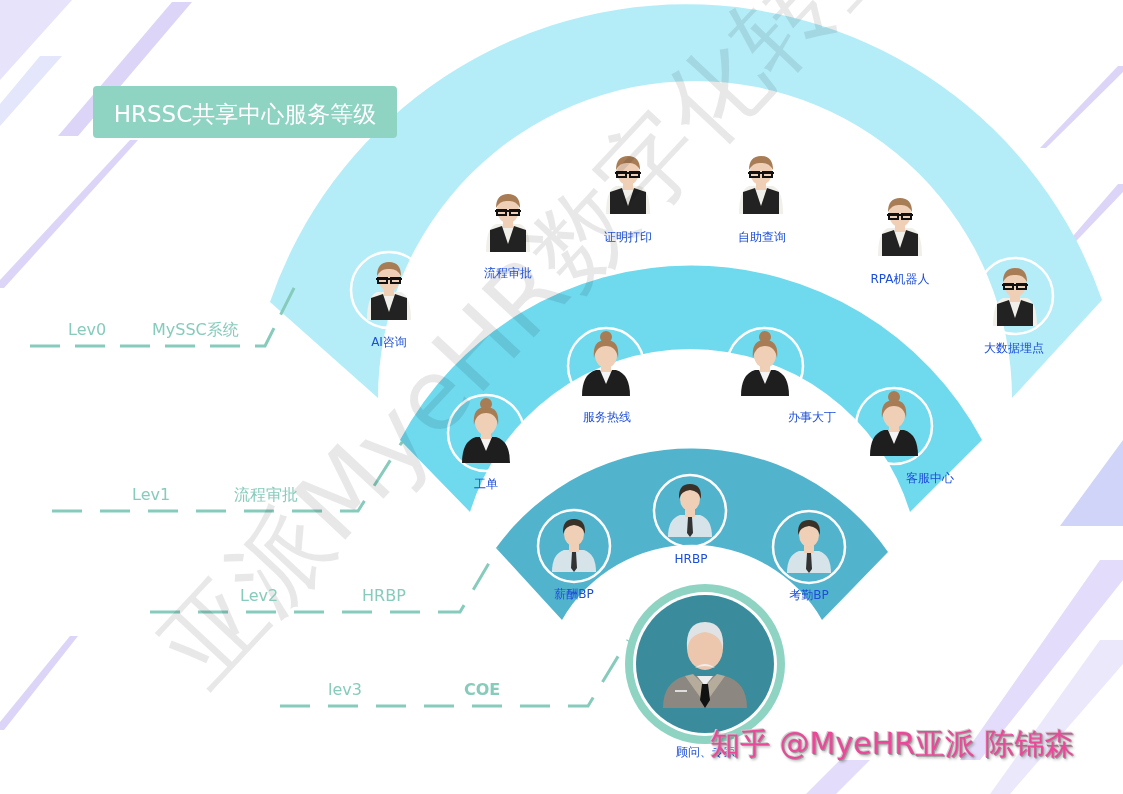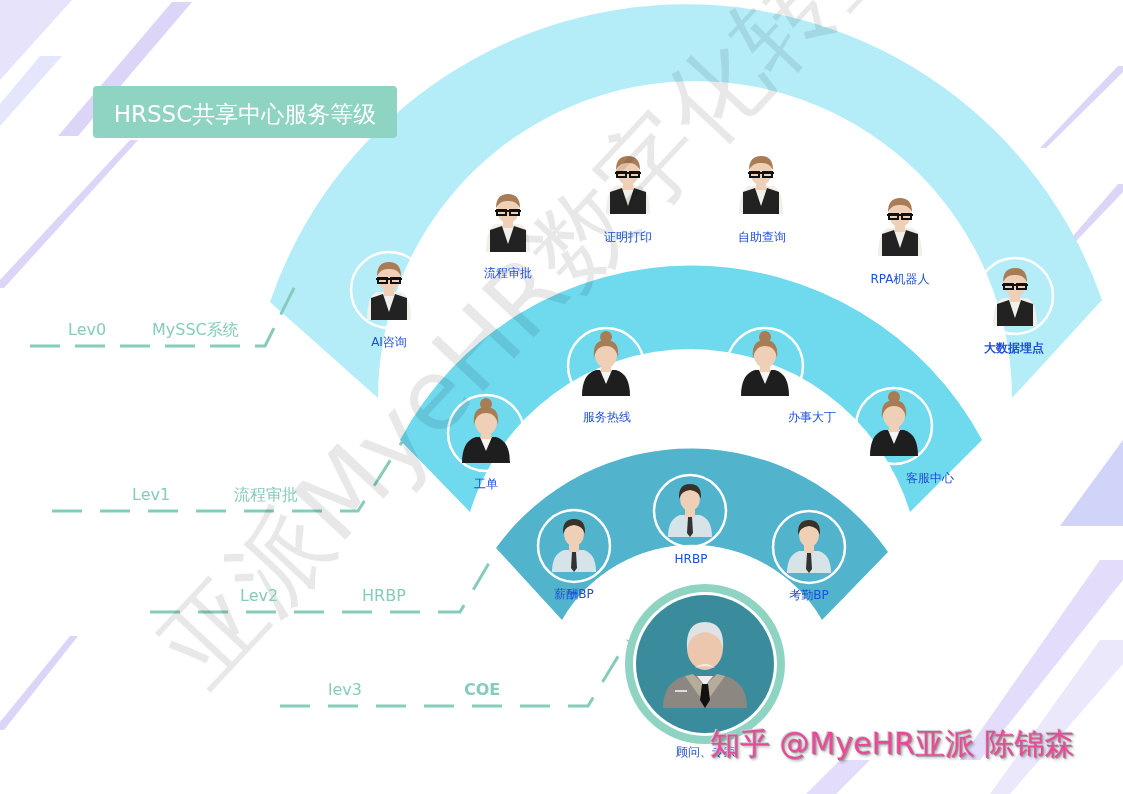--- a/index.html
+++ b/index.html
@@ -115,21 +115,21 @@
   <div class="lev-text" style="left:240px;top:586px;">Lev2</div>
   <div class="lev-text" style="left:362px;top:586px;">HRBP</div>
   <div class="lev-text" style="left:328px;top:680px;">lev3</div>
   <div class="lev-text" style="left:464px;top:680px;font-weight:bold;">COE</div>
 
   <div class="node-label" style="left:389px;top:334px;">AI咨询</div>
   <div class="node-label" style="left:508px;top:265px;">流程审批</div>
   <div class="node-label" style="left:628px;top:229px;">证明打印</div>
   <div class="node-label" style="left:762px;top:229px;">自助查询</div>
   <div class="node-label" style="left:900px;top:271px;">RPA机器人</div>
-  <div class="node-label" style="left:1014px;top:340px;font-weight:bold;">大数据埋点</div>
+  <div class="node-label" style="left:1014px;top:340px;">大数据埋点</div>
 
   <div class="node-label" style="left:486px;top:476px;">工单</div>
   <div class="node-label" style="left:607px;top:409px;">服务热线</div>
   <div class="node-label" style="left:765px;top:409px;margin-left:47px;">办事大丁</div>
   <div class="node-label" style="left:894px;top:470px;margin-left:36px;">客服中心</div>
 
   <div class="node-label" style="left:574px;top:586px;">薪酬BP</div>
   <div class="node-label" style="left:691px;top:552px;">HRBP</div>
   <div class="node-label" style="left:809px;top:587px;">考勤BP</div>
 

